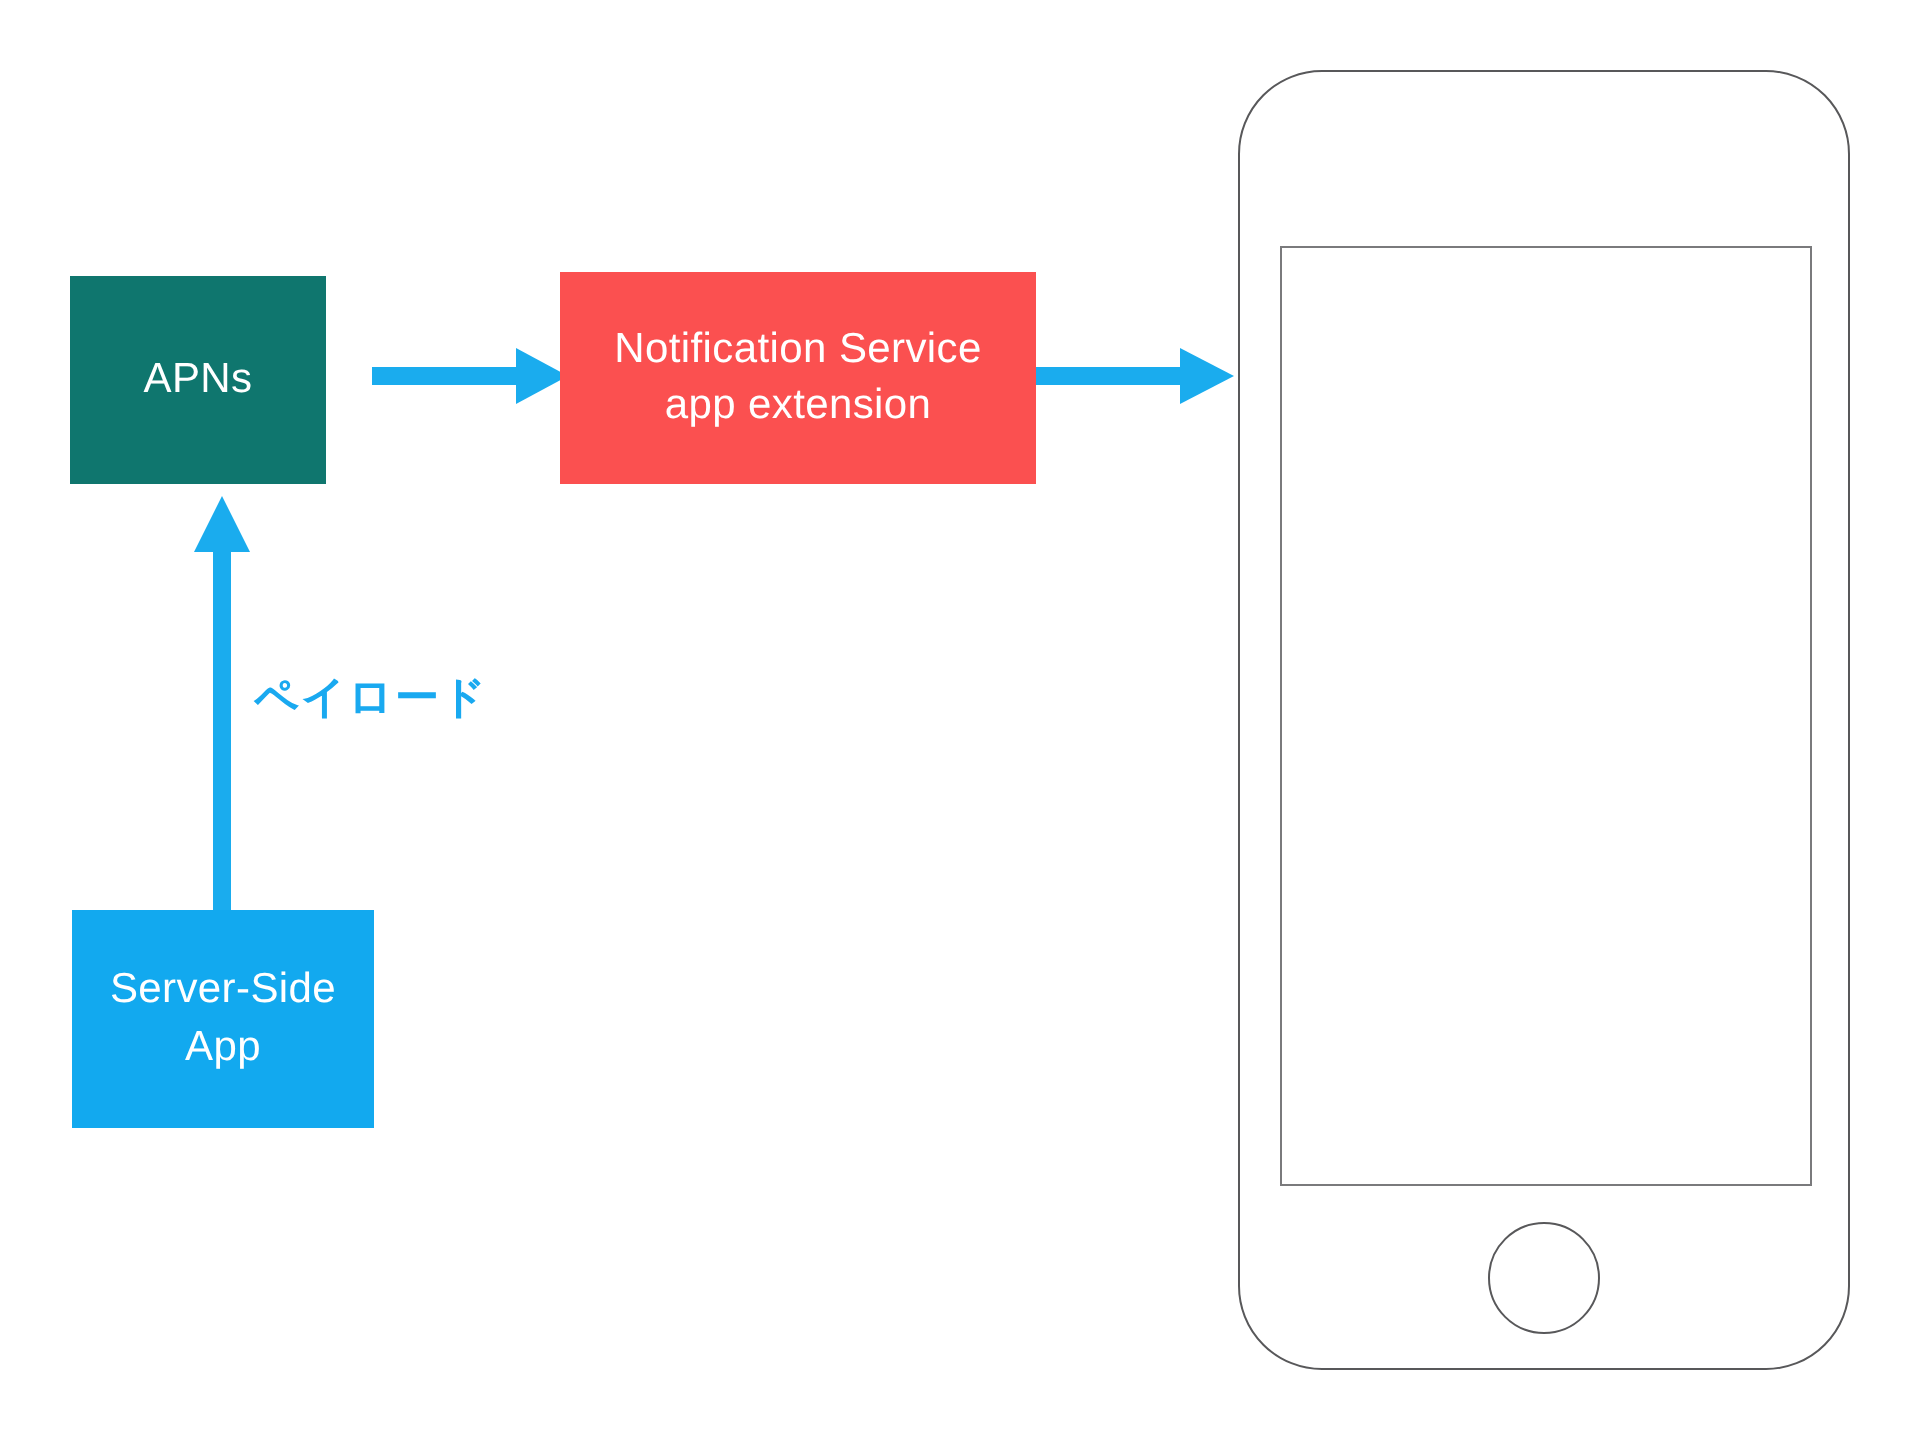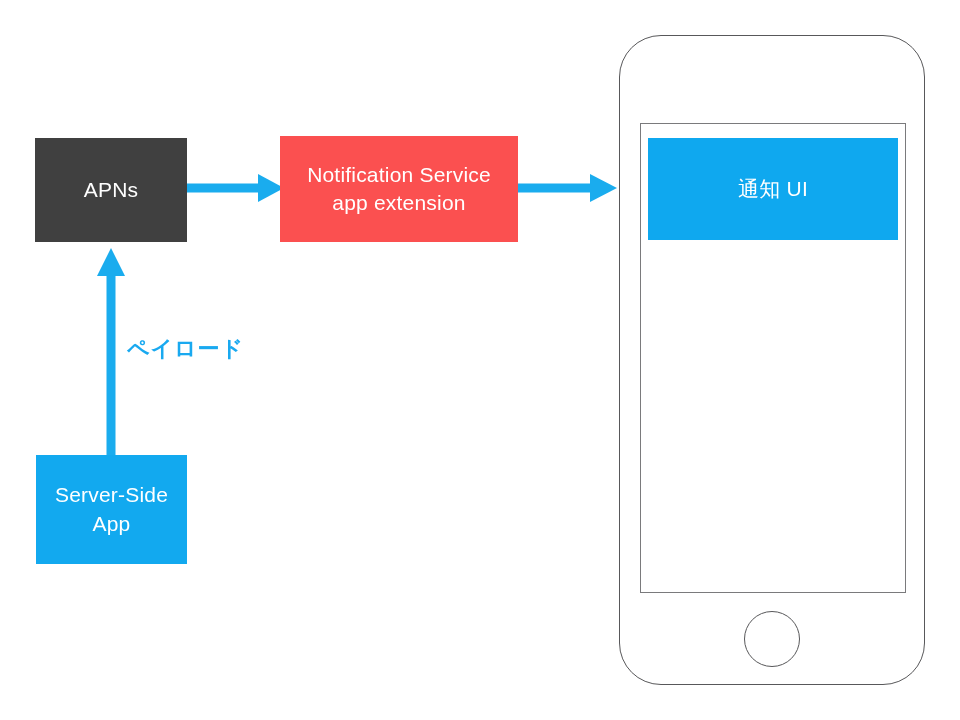--- a/index.html
+++ b/index.html
@@ -33,23 +33,23 @@
   .node-label {
     display: block;
     white-space: pre-line;
     font-weight: 400;
     letter-spacing: 0.2px;
   }
   
   #apns-node {
     left: 35px;
     top: 138px;
-    width: 152px;
+    width: 128px;
     height: 104px;
-    background: #404040;
+    background: #0f766e;
     font-size: 21px;
   }
   
   #nse-node {
     left: 280px;
     top: 136px;
     width: 238px;
     height: 106px;
     background: #FB5050;
     font-size: 21px;
@@ -162,17 +162,14 @@
 
   <div class="node" id="nse-node">
     <span class="node-label">Notification Service
 app extension</span>
   </div>
 
   <div id="phone-device"></div>
   <div id="phone-screen-frame"></div>
   <div id="home-button"></div>
 
-  <div class="node" id="notif-ui-node">
-    <span class="node-label">通知 UI</span>
-  </div>
 
 </div>
 
 </body></html>

